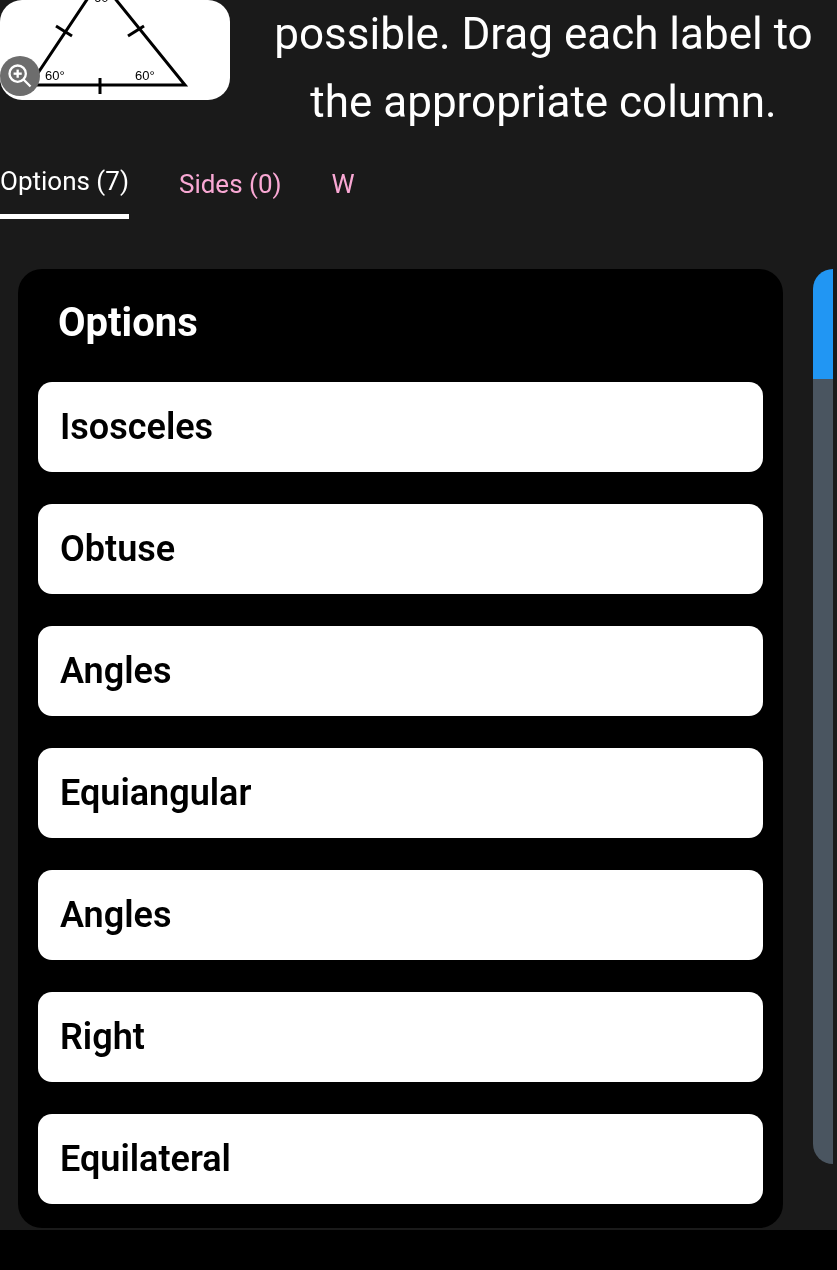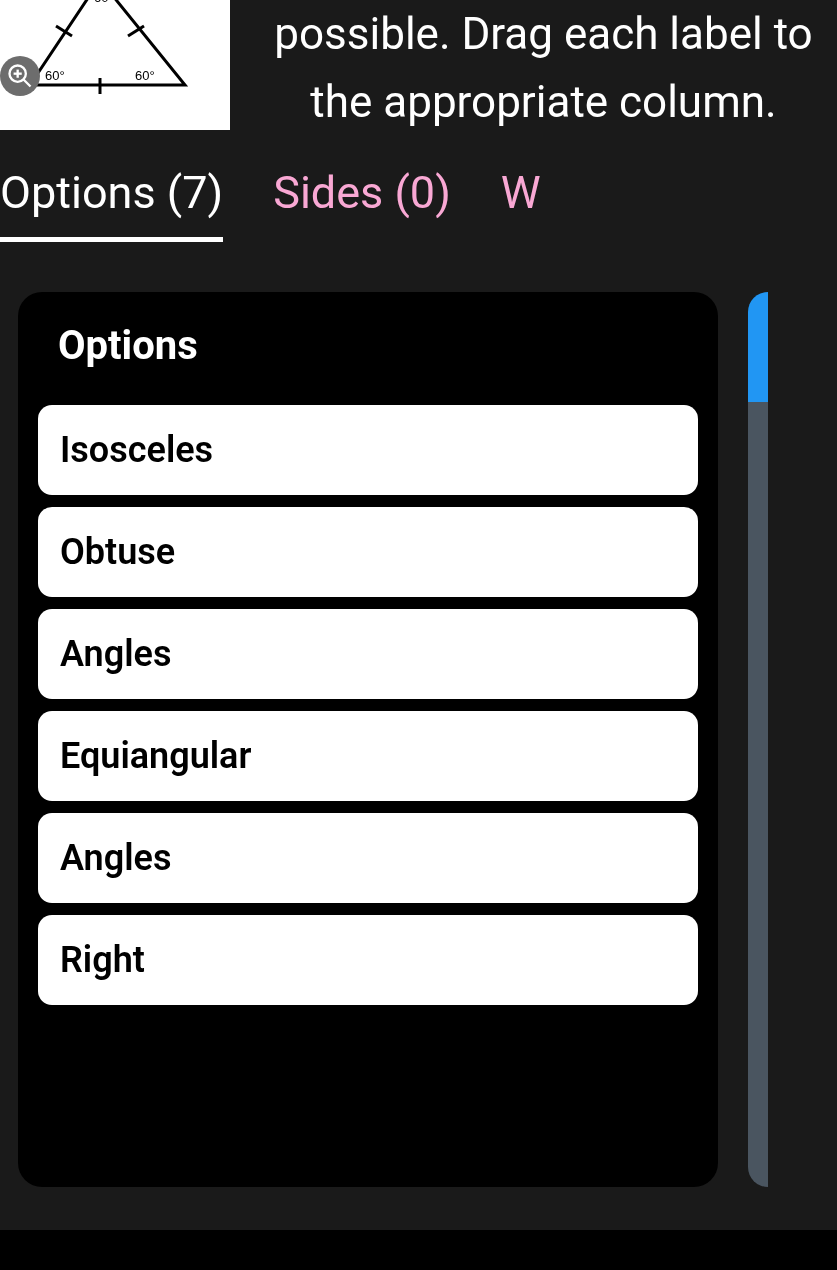--- a/index.html
+++ b/index.html
@@ -15,24 +15,25 @@
       color: #ffffff;
       overflow: hidden;
     }
     .top-section {
       display: flex;
       align-items: flex-start;
       padding: 0 0 30px 0;
     }
     .triangle-image {
       width: 230px;
-      height: 130px;
+      height: 100px;
       background: #ffffff;
       position: relative;
       flex-shrink: 0;
+      border-radius: 22px;
     }
     .triangle-svg {
       position: absolute;
       top: -30px;
       left: 0;
       width: 230px;
       height: 160px;
     }
     .zoom-badge {
       position: absolute;
@@ -54,24 +55,24 @@
     .instruction-text {
       flex: 1;
       font-size: 44px;
       line-height: 1.55;
       text-align: center;
       padding: 0 10px 0 30px;
       font-weight: 400;
     }
     .tabs {
       display: flex;
-      align-items: flex-start;
+      align-items: center;
       gap: 50px;
       padding: 0 0 10px 0;
-      font-size: 45px;
+      font-size: 26px;
       font-weight: 400;
     }
     .tab {
       padding-bottom: 18px;
       cursor: pointer;
       white-space: nowrap;
     }
     .tab.active {
       color: #ffffff;
       border-bottom: 5px solid #ffffff;
@@ -80,37 +81,37 @@
       color: #f9a8d4;
     }
     .content-area {
       display: flex;
       padding: 40px 0 0 18px;
       gap: 30px;
     }
     .options-panel {
       background: #000000;
       border-radius: 24px;
-      width: 700px;
+      width: 765px;
       padding: 30px 20px 24px 20px;
     }
     .options-title {
       font-size: 40px;
       font-weight: 700;
       padding: 0 0 36px 20px;
       color: #ffffff;
     }
     .option-item {
       background: #ffffff;
       color: #000000;
       border-radius: 14px;
       padding: 24px 22px;
       font-size: 36px;
       font-weight: 600;
-      margin-bottom: 12px;
+      margin-bottom: 32px;
       cursor: grab;
     }
     .option-item:last-child {
       margin-bottom: 0;
     }
     .side-panel-sliver {
       width: 20px;
       height: 895px;
       border-radius: 24px 0 0 24px;
       overflow: hidden;
@@ -175,20 +176,21 @@
 
 <div class="content-area">
   <div class="options-panel">
     <div class="options-title">Options</div>
     <div class="option-item">Isosceles</div>
     <div class="option-item">Obtuse</div>
     <div class="option-item">Angles</div>
     <div class="option-item">Equiangular</div>
     <div class="option-item">Angles</div>
     <div class="option-item">Right</div>
+    <div class="option-item">Equilateral</div>
   </div>
   <div class="side-panel-sliver">
     <div class="side-panel-top"></div>
     <div class="side-panel-body"></div>
   </div>
 </div>
 
 <div class="bottom-bar"></div>
 
 </body></html>

